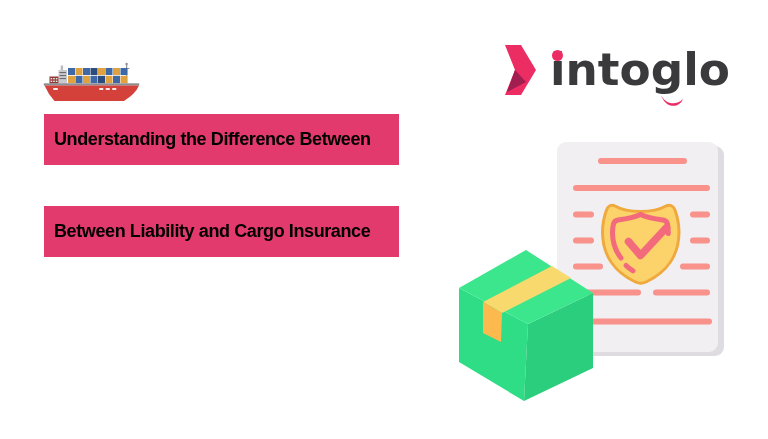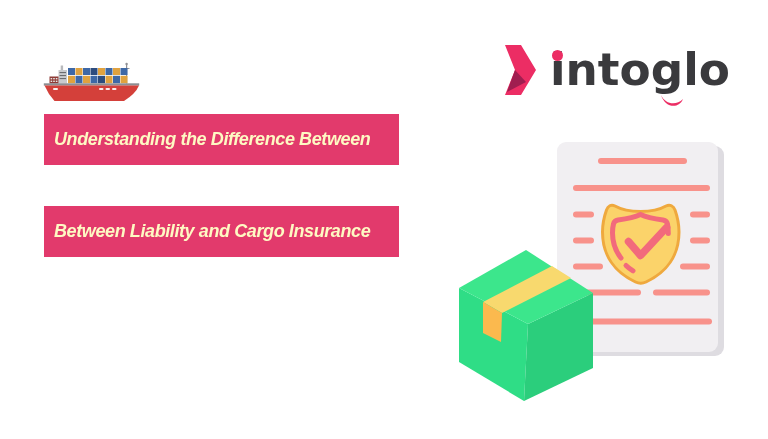--- a/index.html
+++ b/index.html
@@ -3,22 +3,22 @@
 <meta charset="utf-8">
 <style>
   html,body { margin:0; padding:0; background:#ffffff; }
   .canvas {
     position:relative; width:768px; height:439px; background:#ffffff;
     overflow:hidden; font-family:"Liberation Sans", sans-serif;
   }
   .ship { position:absolute; left:42px; top:58px; width:100px; height:50px; }
   .banner {
     position:absolute; left:44px; width:355px; height:51px;
-    background:#E23A6C; color:#fef9c3; display:flex; align-items:center;
-    box-sizing:border-box; padding:0 10px; white-space:nowrap;font-style:italic;
+    background:#E23A6C; color:#000000; display:flex; align-items:center;
+    box-sizing:border-box; padding:0 10px; white-space:nowrap;
   }
   .banner span { font-weight:bold; font-size:18px; letter-spacing:-0.4px; }
   .banner.line1 { top:114px; }
   .banner.line2 { top:206px; }
   .logo { position:absolute; left:498px; top:38px; width:250px; height:72px; }
   .illustration { position:absolute; left:440px; top:130px; width:310px; height:290px; }
 </style>
 </head>
 <body>
 

